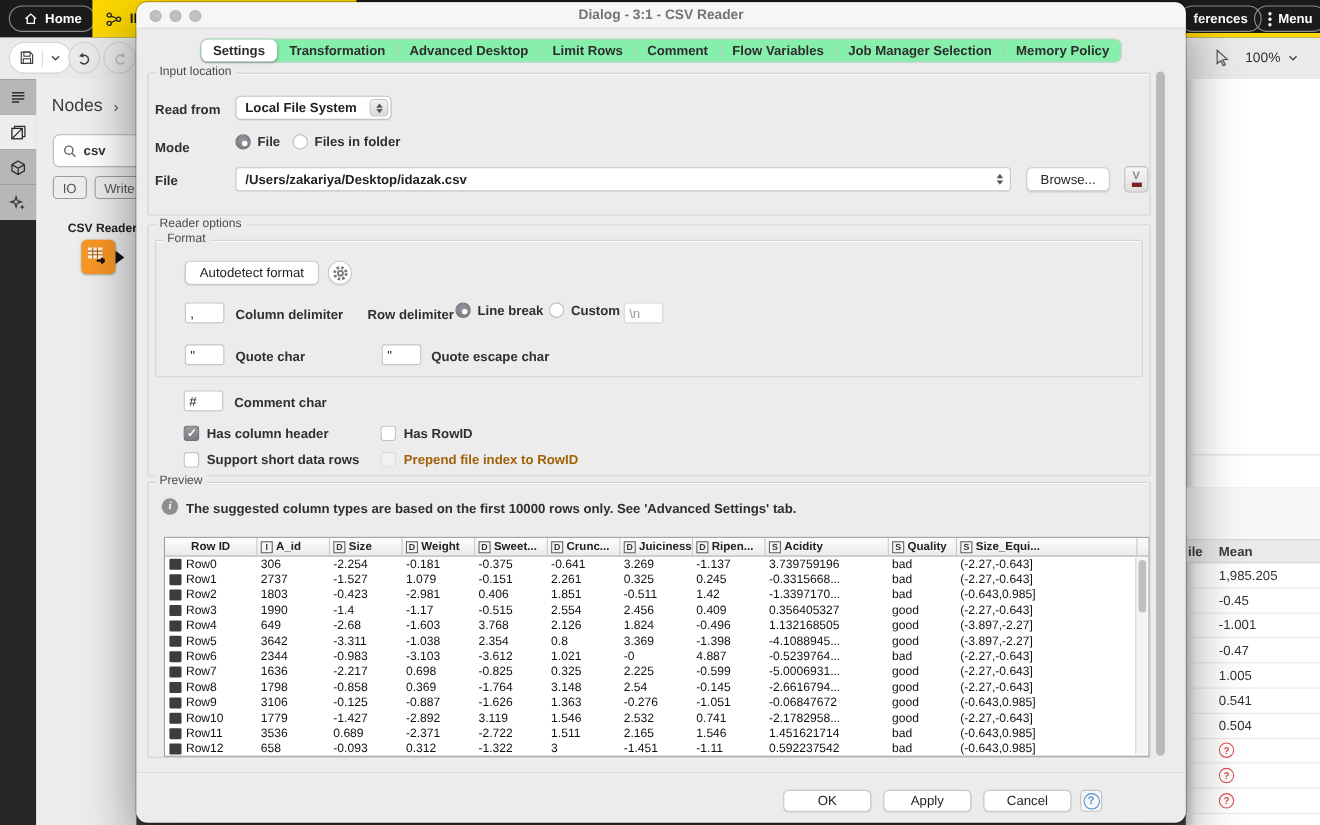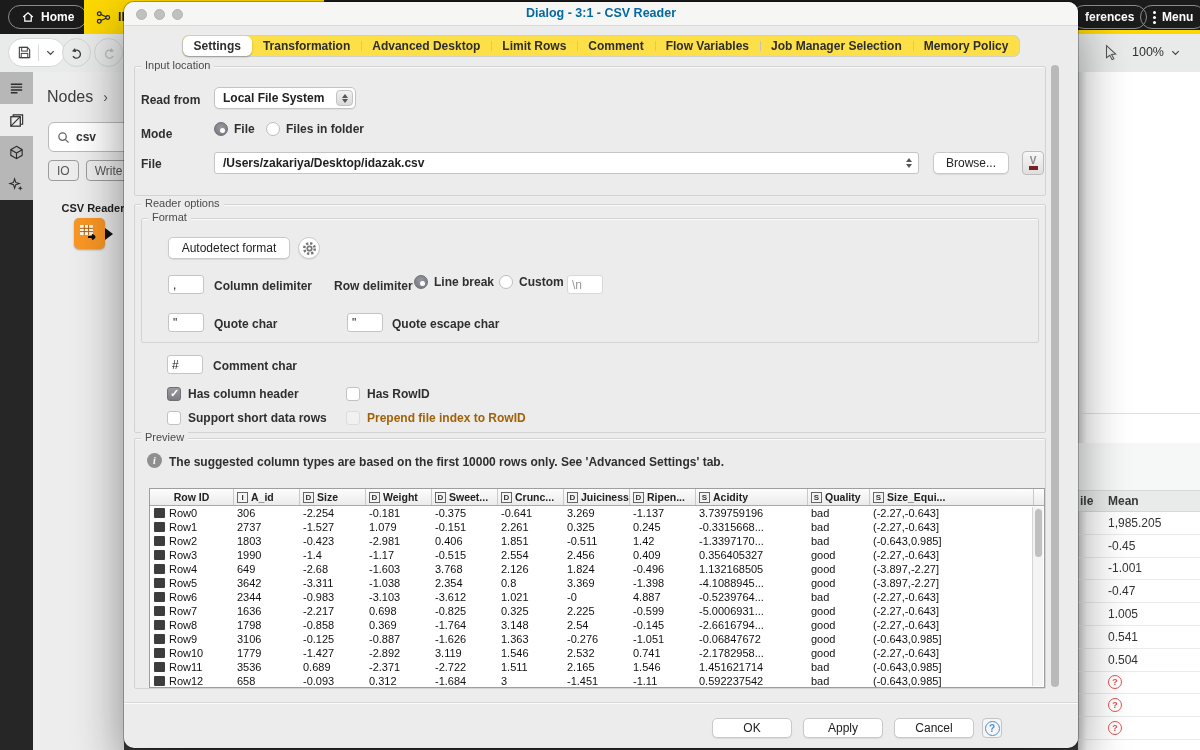--- a/index.html
+++ b/index.html
@@ -71,24 +71,24 @@
            display:inline-flex; align-items:center; justify-content:center; }
 
   .bottom-strip { position:absolute; left:124px; top:741px; width:954px; height:9px; background:#3c3c3c; z-index:1; }
 
   
   .dialog { position:absolute; left:124px; top:2px; width:954px; height:746px; background:#ececec; border-radius:10px;
             box-shadow:0 0 0 1px rgba(0,0,0,.25), 0 20px 50px rgba(0,0,0,.45); z-index:5; overflow:hidden; }
   .dlg-titlebar { position:absolute; left:0; top:0; width:100%; height:24px; background:#f6f6f5; border-bottom:1px solid #dadad9; }
   .traffic { position:absolute; left:12px; top:7px; display:flex; gap:7px; }
   .traffic span { width:11px; height:11px; border-radius:50%; background:#c0c0c0; border:1px solid #b2b2b2; }
-  .dlg-title { text-align:center; line-height:23px; font-size:12.5px; font-weight:700; color:#0369a1; }
+  .dlg-title { text-align:center; line-height:23px; font-size:12.5px; font-weight:700; color:#737373; }
 
   .tabbar { position:absolute; left:0; top:33px; width:100%; display:flex; justify-content:center; }
-  .tabgroup { display:flex; background:#fde047; border-radius:7px; padding:1px; box-shadow: inset 0 0 0 1px #d0d0cf; }
+  .tabgroup { display:flex; background:#86efac; border-radius:7px; padding:1px; box-shadow: inset 0 0 0 1px #d0d0cf; }
   .tabseg { padding:3px 11px; font-size:12px; font-weight:700; color:#2d2d2d; position:relative; cursor:default; }
   .tabseg.sel { background:#fff; border-radius:6px; box-shadow:0 1px 2px rgba(0,0,0,.3); }
   .tabseg.divider::before { content:""; position:absolute; left:0; top:5px; bottom:5px; width:1px; background:#c4c4c3; }
 
   .group { position:absolute; border:1px solid #d3d3d2; border-radius:2px; box-shadow:inset 0 1px 0 #fafafa; }
   .legend { position:absolute; top:-8px; left:6px; background:#ececec; padding:0 4px; font-size:11px; color:#4a4a4a; }
 
   .lbl { position:absolute; font-size:12px; font-weight:700; color:#2f2f2f; white-space:nowrap; }
 
   .field { position:absolute; background:#fff; border:1px solid #c5c5c5; border-radius:3px; font-size:12px; color:#222;
@@ -928,21 +928,21 @@
               <div class="td" style="width: 66px;">
                 <span>658</span>
               </div>
               <div class="td" style="width: 66px;">
                 <span>-0.093</span>
               </div>
               <div class="td" style="width: 66px;">
                 <span>0.312</span>
               </div>
               <div class="td" style="width: 66px;">
-                <span>-1.684</span>
+                <span>-1.322</span>
               </div>
               <div class="td" style="width: 66px;">
                 <span>3</span>
               </div>
               <div class="td" style="width: 66px;">
                 <span>-1.451</span>
               </div>
               <div class="td" style="width: 66px;">
                 <span>-1.11</span>
               </div>

